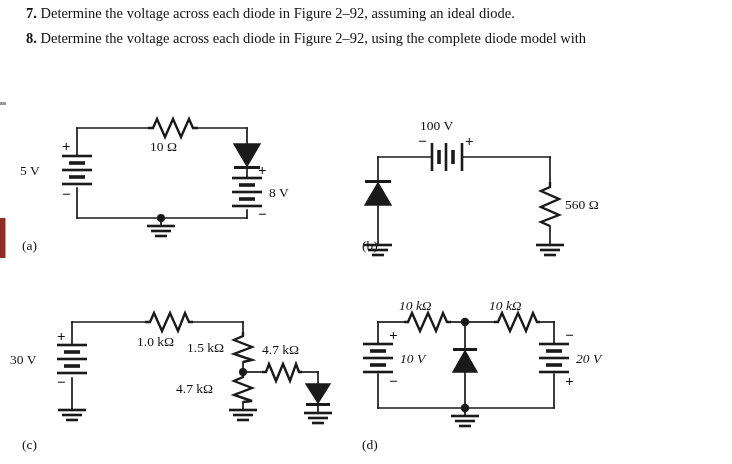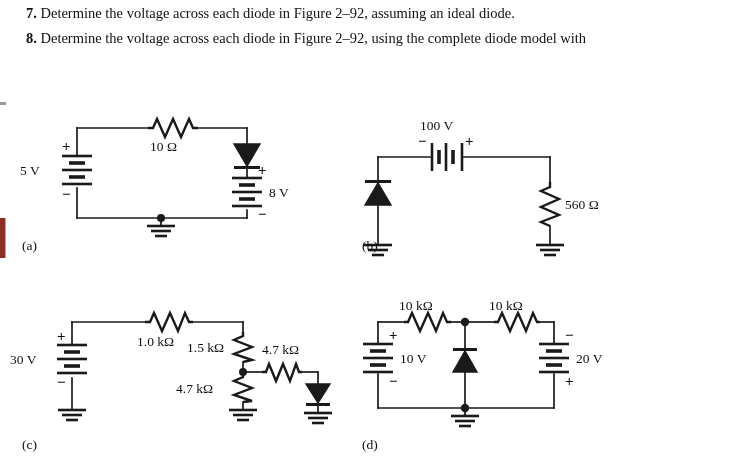--- a/index.html
+++ b/index.html
@@ -59,21 +59,21 @@
     color: #101010;
   }
   #cap-a { left: 22px;  top: 238px; }
   #cap-b { left: 362px; top: 238px; }
   #cap-c { left: 22px;  top: 437px; }
   #cap-d { left: 362px; top: 437px; }
 
   #fig-a { left: 0px;   top: 96px;  width: 345px; height: 145px; }
   #fig-b { left: 350px; top: 92px;  width: 382px; height: 160px; margin-top: 20px; }
   #fig-c { left: 0px;   top: 300px; width: 350px; height: 140px; }
-  #fig-d { left: 350px; top: 300px; width: 382px; height: 140px; }
+  #fig-d { left: 350px; top: 300px; width: 382px; height: 140px; font-style: italic; }
 
   
   text {
     font-family: "Liberation Serif", serif;
     fill: #101010;
   }
   .lbl  { font-size: 13.5px; }
   .sign { font-size: 15px; font-weight: bold; }
 </style>
 </head>

